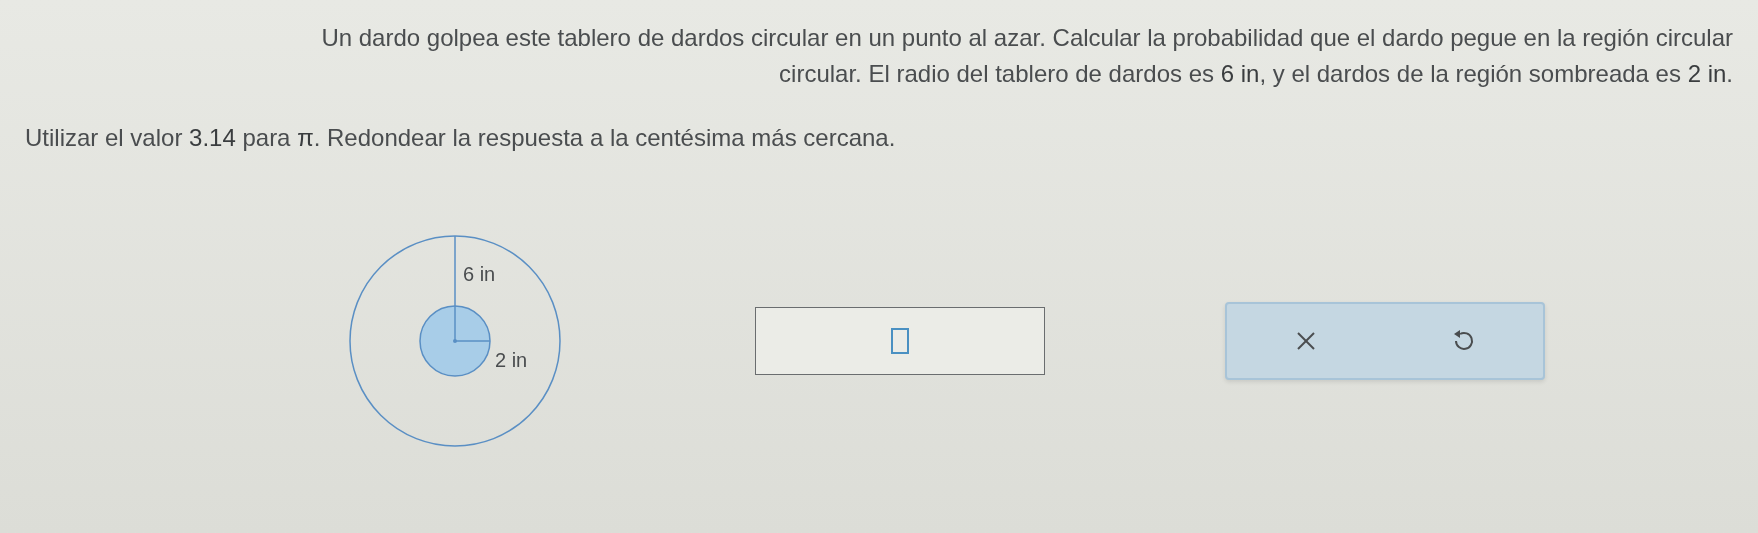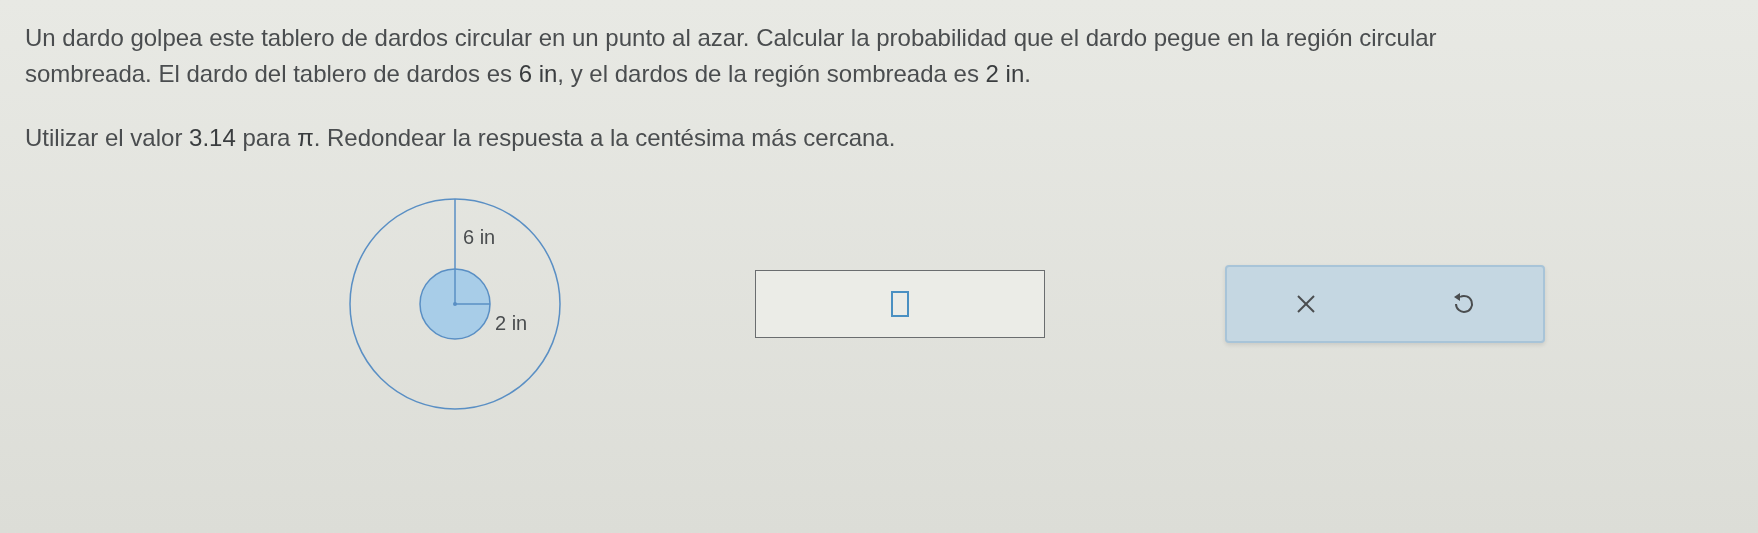--- a/index.html
+++ b/index.html
@@ -14,26 +14,27 @@
       font-family: Arial, Helvetica, sans-serif;
       color: #4a4d4f;
       padding: 20px 25px;
       position: relative;
     }
     .problem-text {
       font-size: 24px;
       line-height: 1.5;
       color: #4a4d4f;
       margin-bottom: 28px;
+      text-align: right;
     }
     .instruction-text {
       font-size: 24px;
       line-height: 1.5;
       color: #4a4d4f;
-      margin-bottom: 28px;
+      margin-bottom: 65px;
     }
     .bold {
       color: #3a3d3f;
       font-weight: 500;
     }
     .content-row {
       display: flex;
       align-items: center;
       gap: 180px;
       padding-left: 310px;
@@ -92,21 +93,21 @@
       top: 128px;
       font-size: 20px;
       color: #4a4d4f;
     }
   </style>
 </head>
 <body>
 
 <div class="problem-text">
   <span>Un dardo golpea este tablero de dardos circular en un punto al azar. Calcular la probabilidad que el dardo pegue en la región circular</span><br>
-  <span>sombreada. El dardo del tablero de dardos es </span><span class="bold">6 in</span><span>, y el dardos de la región sombreada es </span><span class="bold">2 in</span><span>.</span>
+  <span>circular. El radio del tablero de dardos es </span><span class="bold">6 in</span><span>, y el dardos de la región sombreada es </span><span class="bold">2 in</span><span>.</span>
 </div>
 
 <div class="instruction-text">
   <span>Utilizar el valor </span><span class="bold">3.14</span><span> para </span><span class="bold">π</span><span>. Redondear la respuesta a la centésima más cercana.</span>
 </div>
 
 <div class="content-row">
 
   <div class="diagram-container">
     <svg width="240" height="240" viewBox="0 0 240 240">

